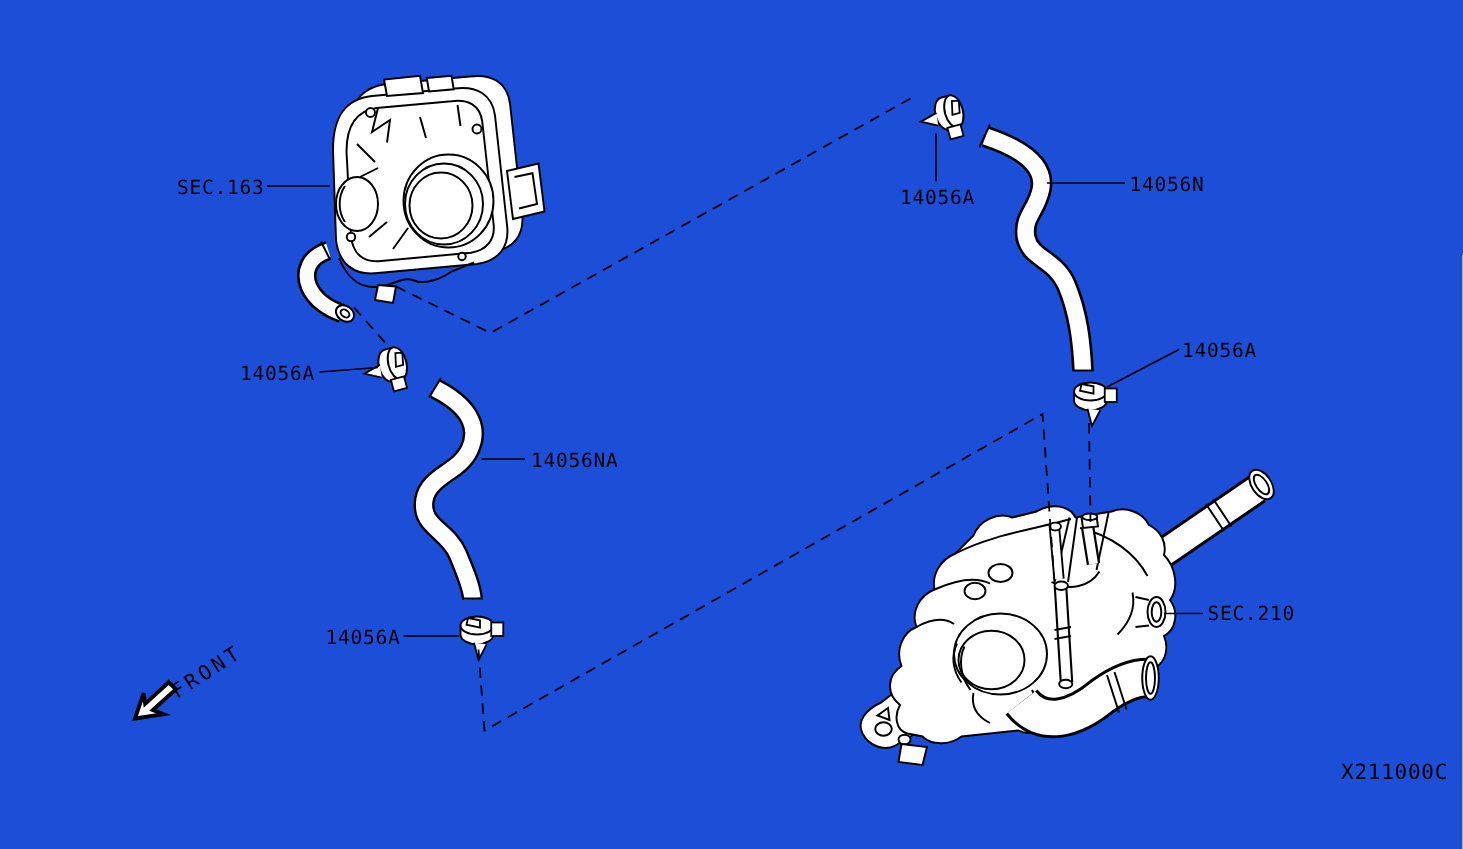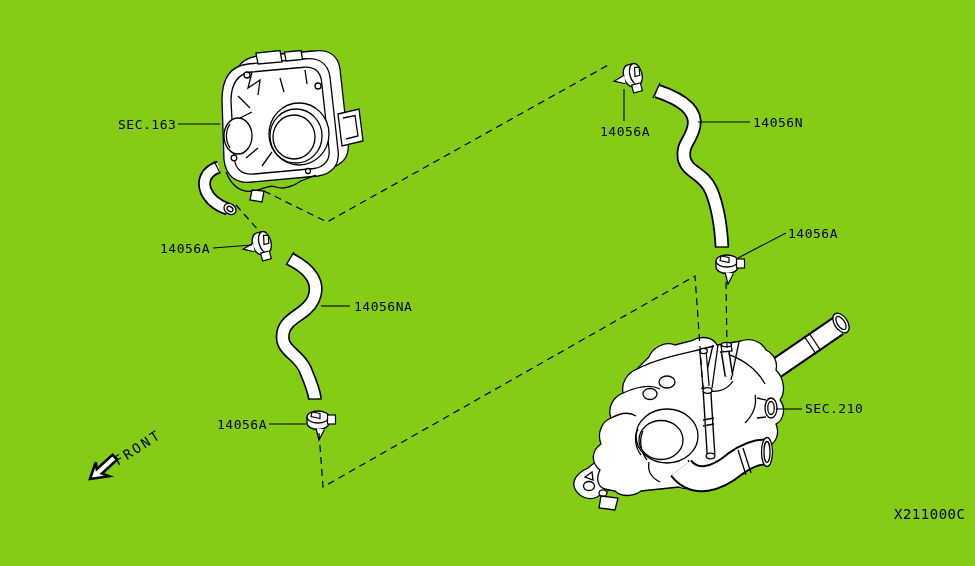--- a/index.html
+++ b/index.html
@@ -1,17 +1,17 @@
 <!DOCTYPE html>
 <html><head>
 <meta charset="utf-8">
 <title>X211000C</title>
 <style>
   html,body{margin:0;padding:0;background:#ffffff;}
-  .stage{position:relative;width:975px;height:566px;background:#84cc16;overflow:hidden;
+  .stage{position:relative;width:975px;height:566px;background:#1d4ed8;overflow:hidden;
          font-family:"DejaVu Sans Mono","Liberation Mono",monospace;}
   svg{position:absolute;left:0;top:0;}
   svg text{font-family:"DejaVu Sans Mono","Liberation Mono",monospace;
            font-size:13px;fill:#000;letter-spacing:0.5px;}
   svg .code{font-size:14px;}
   .ln{stroke:#000;stroke-width:1.3;fill:none;}
   .fillw{fill:#ffffff;stroke:#000;stroke-width:1.3;}
   .dash{stroke:#000;stroke-width:1.2;fill:none;stroke-dasharray:7 5;}
   .leader{stroke:#000;stroke-width:1.1;fill:none;}
   .tubeK{stroke:#000;fill:none;stroke-linecap:butt;}

